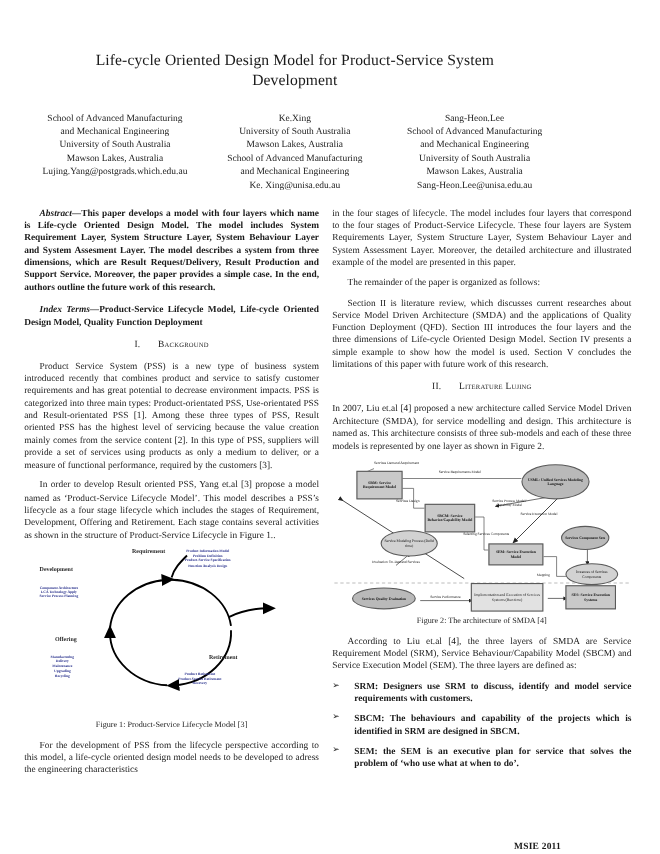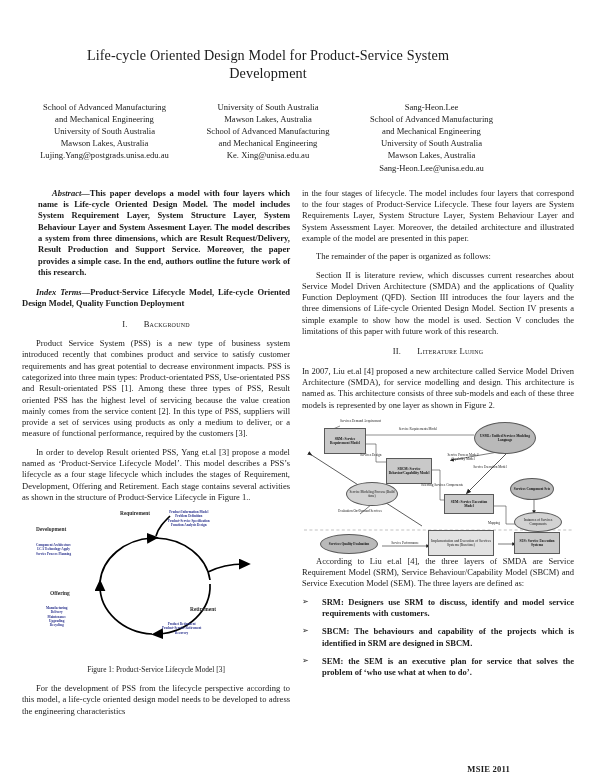--- a/index.html
+++ b/index.html
@@ -64,21 +64,20 @@
   p {
     margin: 0 0 7px 0;
     text-indent: 14px;
   }
   p.noindent { text-indent: 0; }
   .abstract {
     font-weight: bold;
     text-indent: 14px;
     margin-bottom: 9px;
     text-align: justify;
-    margin-left: 16px;
   }
   .abstract .lead {
     font-style: italic;
     font-weight: bold;
   }
   .indexterms {
     font-weight: bold;
     text-indent: 14px;
     margin-bottom: 2px;
     text-align: justify;
@@ -232,24 +231,25 @@
 
   <h1 class="title">Life-cycle Oriented Design Model for Product-Service System Development</h1>
 
   <div class="authors">
 
     <div class="author-block">
       <span class="aline">School of Advanced Manufacturing</span>
       <span class="aline">and Mechanical Engineering</span>
       <span class="aline">University of South Australia</span>
       <span class="aline">Mawson Lakes, Australia</span>
-      <span class="aline">Lujing.Yang@postgrads.unisa.edu.au</span>
+      <span class="aline">Lujing.Yang@postgrads.which.edu.au</span>
     </div>
 
     <div class="author-block">
+      <span class="aname">Ke.Xing</span>
       <span class="aline">University of South Australia</span>
       <span class="aline">Mawson Lakes, Australia</span>
       <span class="aline">School of Advanced Manufacturing</span>
       <span class="aline">and Mechanical Engineering</span>
       <span class="aline">Ke. Xing@unisa.edu.au</span>
     </div>
 
     <div class="author-block">
       <span class="aname">Sang-Heon.Lee</span>
       <span class="aline">School of Advanced Manufacturing</span>
@@ -408,20 +408,21 @@
           <div class="e-lab" style="left:186px; top:104px;">Mapping</div>
 
           <div class="n-ell" style="left:18px; top:116px; width:58px; height:20px;">Services Quality Evaluation</div>
 
           <div class="e-lab" style="left:84px; top:124px; white-space:normal; width:38px; text-align:center;">Service Performance</div>
 
           <div class="n-box light" style="left:126px; top:112px; width:66px; height:26px;">Implementation and Execution of Services Systems      (Run time)</div>
 
           <div class="n-box" style="left:212px; top:114px; width:46px; height:22px;">SES: Service Execution Systems</div>
         </div>
+        <div class="figcaption">Figure 2: The architecture of SMDA [4]</div>
       </div>
 
       <p>According to Liu et.al [4], the three layers of SMDA are Service Requirement Model (SRM), Service Behaviour/Capability Model (SBCM) and Service Execution Model (SEM). The three layers are defined as:</p>
 
       <div class="bullets">
         <div class="bullet-row">
           <span class="bullet-mark">➢</span>
           <span class="bullet-text">SRM: Designers use SRM to discuss, identify and model service requirements with customers.</span>
         </div>
         <div class="bullet-row">

